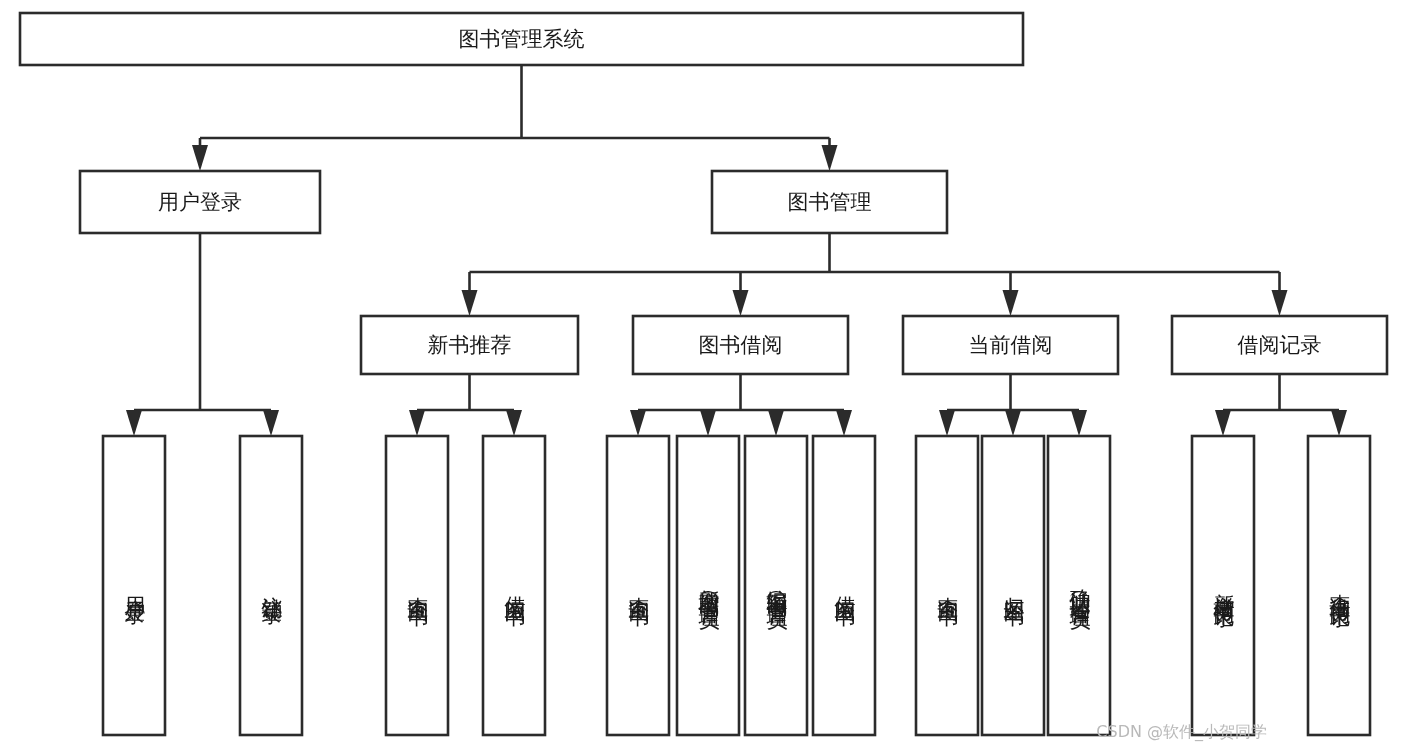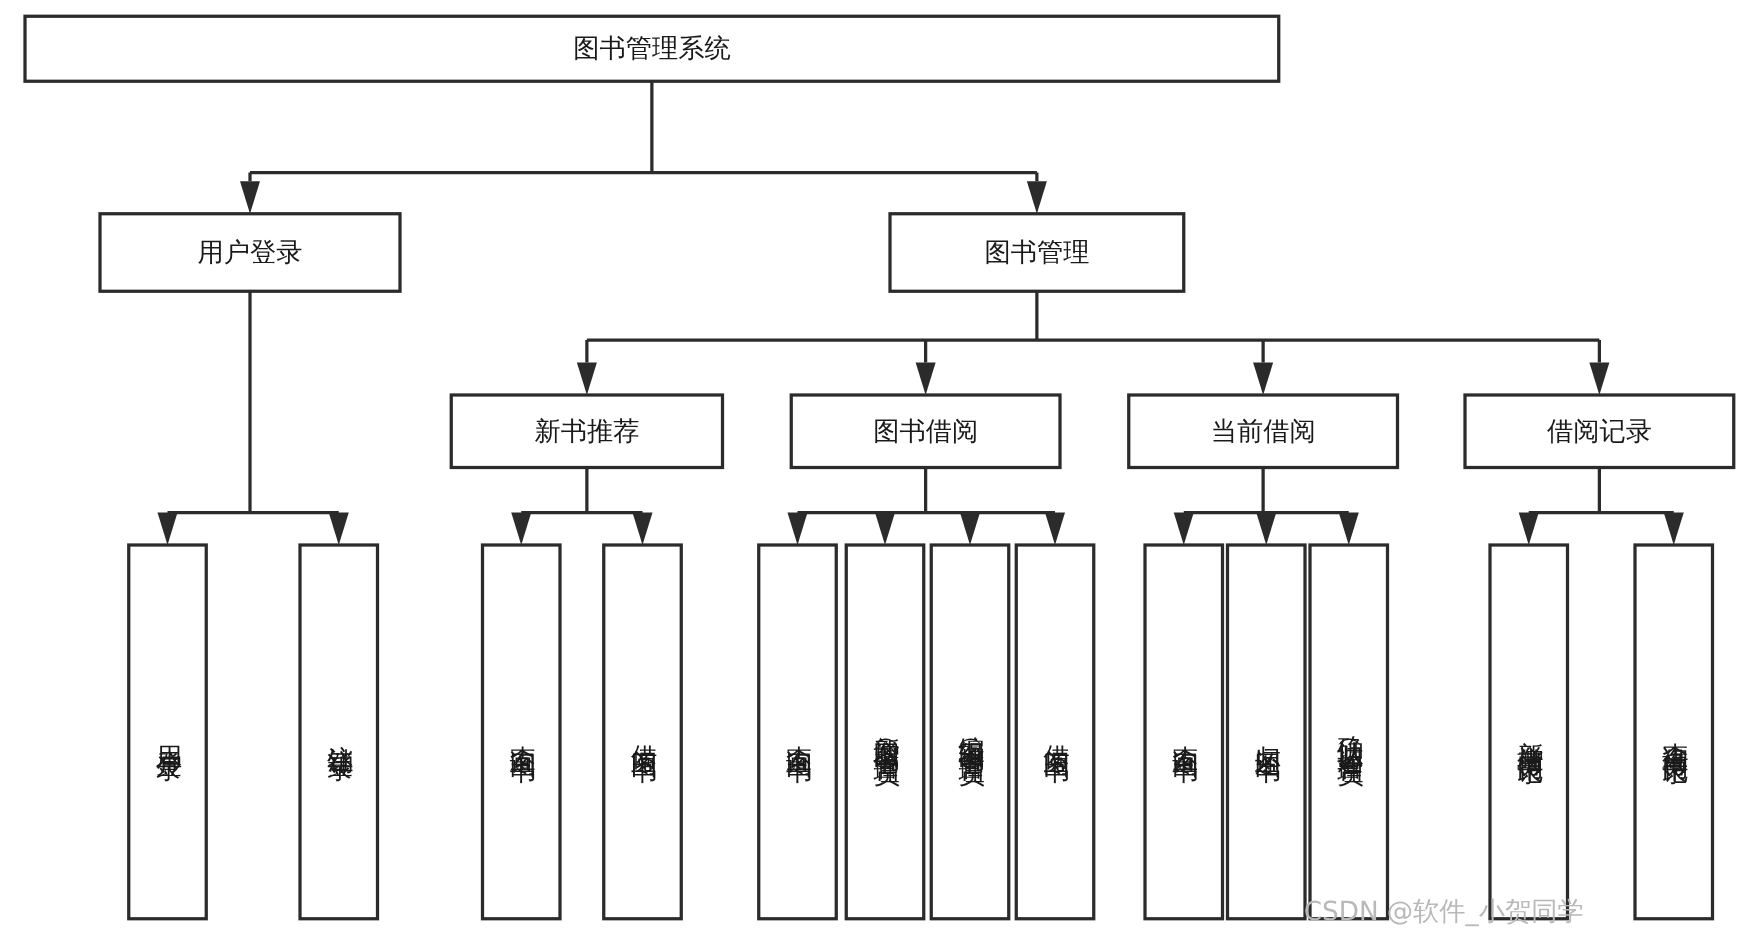--- a/index.html
+++ b/index.html
@@ -53,21 +53,21 @@
   .node-label.vertical {
     writing-mode: tb;
     glyph-orientation-vertical: 0;
     letter-spacing: 3px;
   }
   .watermark {
     position: absolute;
     right: 8px;
     bottom: 4px;
     font-family: "DejaVu Sans", "Liberation Sans", sans-serif;
-    font-size: 21px;
+    font-size: 16px;
     color: #b9b9b9;
     white-space: nowrap;
     user-select: none;
   }
 </style>
 </head>
 <body>
 
 <div id="diagram-root">
   <svg class="flow" viewBox="0 0 1405 747" xmlns="http://www.w3.org/2000/svg">

